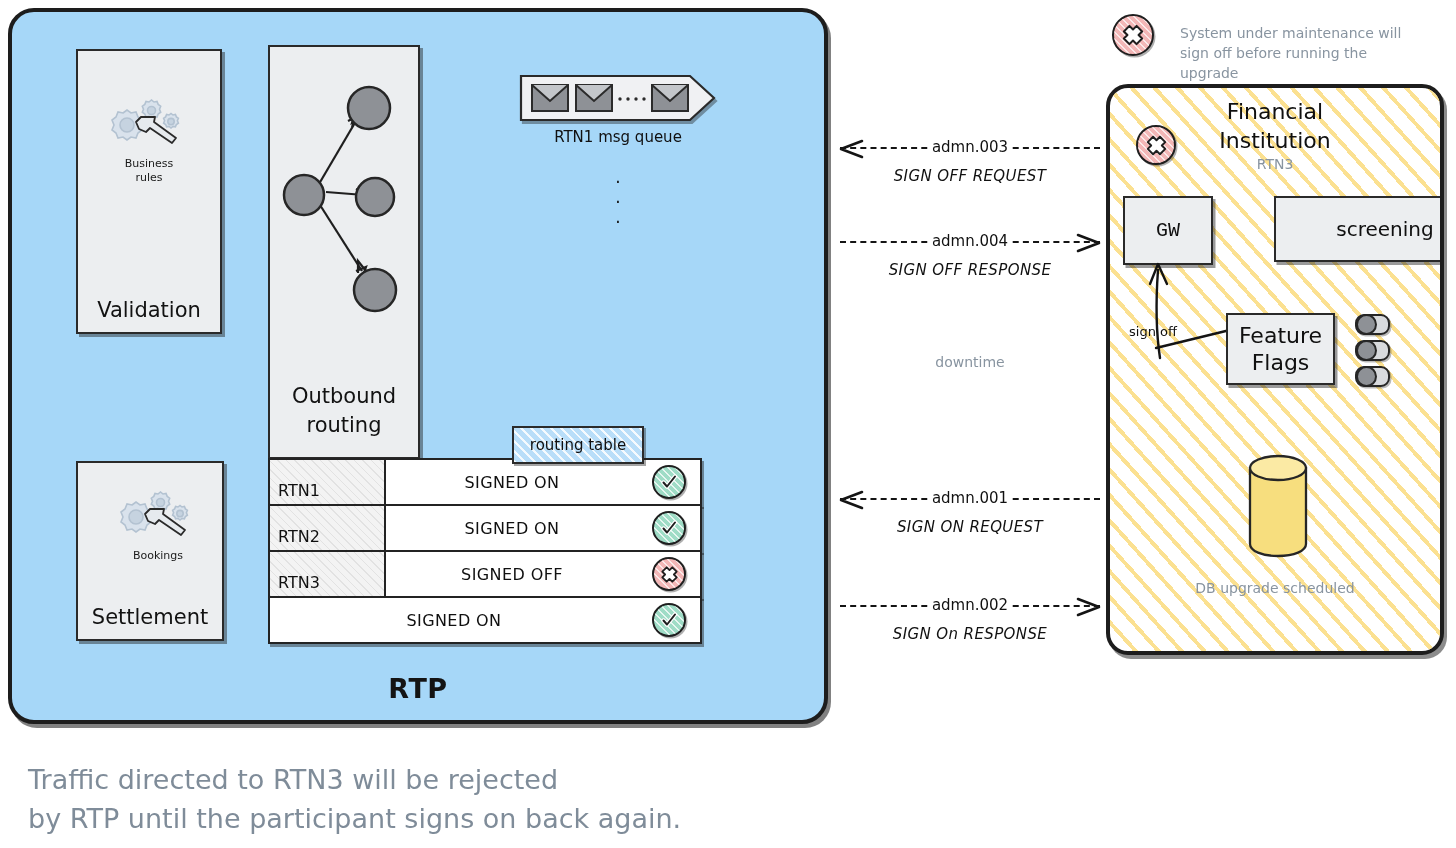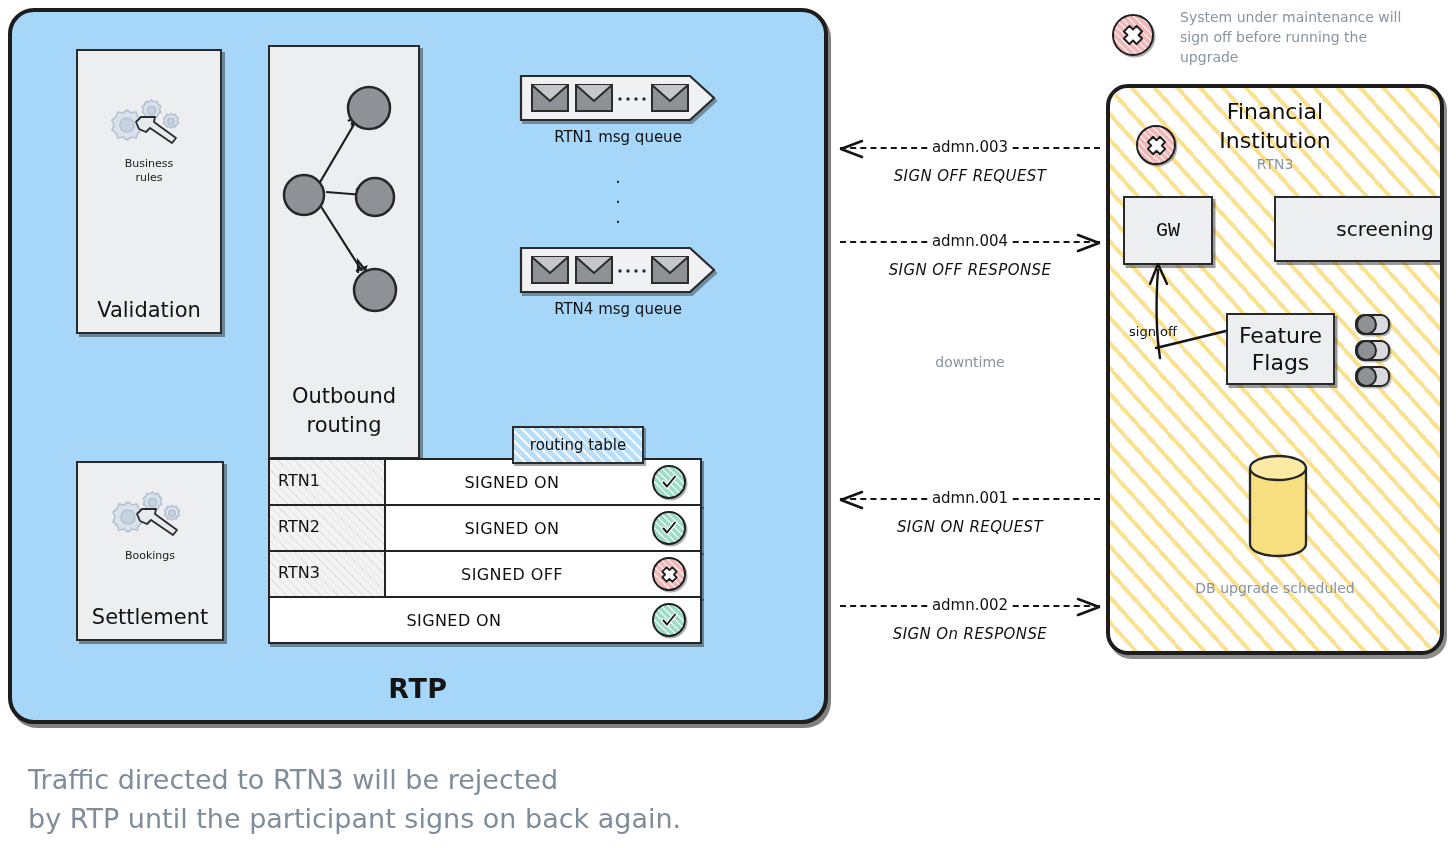--- a/index.html
+++ b/index.html
@@ -36,21 +36,21 @@
     border:2px solid #2a2a2a;
     box-shadow:3px 3px 0 0 rgba(30,30,30,.45);
   }
   #validation-card{left:64px;top:37px;width:142px;height:281px;}
   #settlement-card{left:64px;top:449px;width:144px;height:176px;}
   .card-title{
     position:absolute;left:0;bottom:10px;width:100%;
     font-size:21px;color:#121212;text-align:center;
   }
   .gear-wrap{position:absolute;left:0;top:48px;width:100%;text-align:center;}
-  #settlement-card .gear-wrap{top:28px;}
+  #settlement-card .gear-wrap{top:28px;padding-left:8px;}
   .gear-caption{
     font-size:11px;color:#1a1a1a;line-height:1.25;margin-top:2px;
   }
 
   #outbound-card{left:256px;top:33px;width:148px;height:410px;}
   #outbound-title{
     position:absolute;left:0;bottom:18px;width:100%;
     font-size:21px;color:#121212;text-align:center;line-height:1.35;
   }
 
@@ -87,21 +87,21 @@
     background:#ffffff;
     border:2px solid #232323;
     margin-top:-2px;
     box-shadow:2px 3px 0 0 rgba(30,30,30,.45);
     display:flex;align-items:center;
   }
   .rt-key{
     position:relative;width:114px;height:100%;
     border-right:2px solid #232323;
     background:#f3f3f3;
-    display:flex;align-items:center;
+    display:flex;align-items:flex-end;
   }
   .rt-key .hatch{
     position:absolute;inset:0;
     background-image:repeating-linear-gradient(45deg,rgba(0,0,0,.07) 0 1px,rgba(0,0,0,0) 1px 6px);
   }
   .rt-key span{position:relative;z-index:2;font-size:16px;color:#101010;padding:0 0 4px 8px;}
   .rt-status{
     flex:1;text-align:center;font-size:16px;color:#101010;letter-spacing:.4px;
   }
   .rt-icon{width:62px;display:flex;align-items:center;justify-content:center;}
@@ -192,21 +192,21 @@
     background:#8e9196;border:2px solid #262626;display:block;
   }
   #db-cyl{position:absolute;left:135px;top:364px;}
   #db-caption{
     position:absolute;left:0;top:492px;width:100%;text-align:center;
     font-size:14px;color:#8894a0;
   }
 
   
   #maint-note{
-    left:1180px;top:8px;width:245px;
+    left:1180px;top:24px;width:245px;
     font-size:14px;color:#8894a0;line-height:1.42;
   }
   #maint-badge{left:1112px;top:14px;}
   #maint-badge .badge{width:38px;height:38px;}
 
   #fi-badge{left:1136px;top:125px;z-index:5;}
   #fi-badge .badge{width:36px;height:36px;}
 
   
   #bottom-caption{
@@ -313,44 +313,20 @@
       </svg>
       <div class="queue-caption" style="top:56px;">RTN1 msg queue</div>
     </div>
 
     <div class="vdots abs" style="left:576px;top:160px;width:60px;">
       <div>·</div>
       <div>·</div>
       <div>·</div>
     </div>
 
-    <div class="queue abs" style="left:506px;top:232px;">
-      <svg width="200" height="52" viewBox="0 0 200 52">
-        <path d="M3 4 H172 L196 26 L172 48 H3 Z" fill="#f0f1f3" stroke="#2a2a2a" stroke-width="2.2" style="filter:drop-shadow(2px 3px 0 rgba(30,30,30,.4))"></path>
-        <g>
-          <rect x="14" y="13" width="36" height="26" fill="#8e9196" stroke="#2b2b2b" stroke-width="2"></rect>
-          <path d="M14 13 L32 29 L50 13" fill="#c3c6ca" stroke="#2b2b2b" stroke-width="2"></path>
-        </g>
-        <g>
-          <rect x="58" y="13" width="36" height="26" fill="#8e9196" stroke="#2b2b2b" stroke-width="2"></rect>
-          <path d="M58 13 L76 29 L94 13" fill="#c3c6ca" stroke="#2b2b2b" stroke-width="2"></path>
-        </g>
-        <g fill="#2b2b2b">
-          <circle cx="102" cy="27" r="1.7"></circle>
-            <circle cx="110" cy="27" r="1.7"></circle>
-          <circle cx="118" cy="27" r="1.7"></circle>
-            <circle cx="126" cy="27" r="1.7"></circle>
-        </g>
-        <g>
-          <rect x="134" y="13" width="36" height="26" fill="#8e9196" stroke="#2b2b2b" stroke-width="2"></rect>
-          <path d="M134 13 L152 29 L170 13" fill="#c3c6ca" stroke="#2b2b2b" stroke-width="2"></path>
-        </g>
-      </svg>
-      <div class="queue-caption" style="top:56px;">RTN4 msg queue</div>
-    </div>
 
     <div class="abs ctr" id="routing-table-tag">
       <div class="hatch"></div>
       <span>routing table</span>
     </div>
 
     <div class="abs" id="routing-table">
 
       <div class="rt-row">
         <div class="rt-key">

